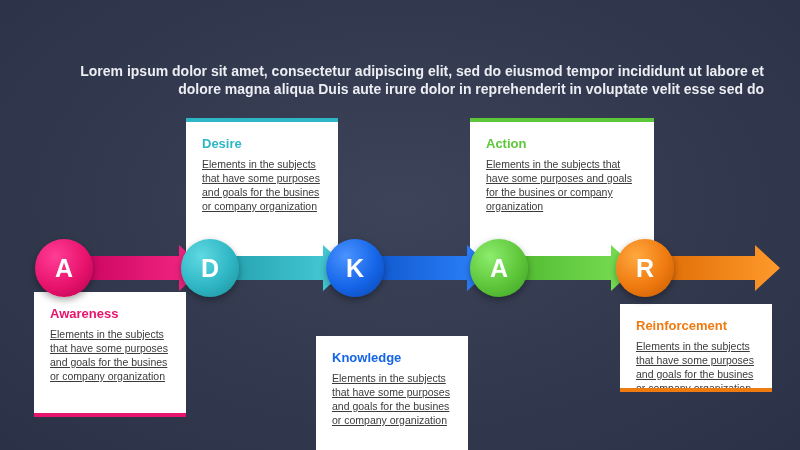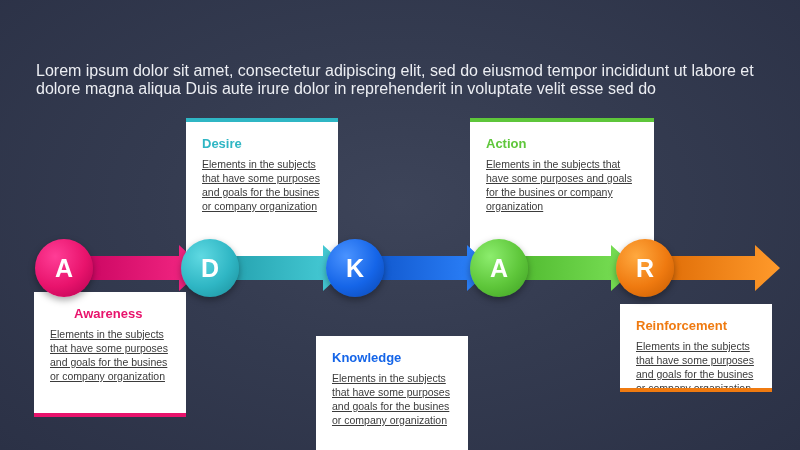--- a/index.html
+++ b/index.html
@@ -27,24 +27,25 @@
     color: #ffffff;
     font-size: 27px;
     font-weight: bold;
     letter-spacing: 0.5px;
   }
   .subtitle {
     position: absolute;
     top: 62px;
     left: 36px;
     width: 728px;
-    text-align: left;
+    text-align: right;
     color: #eceef3;
-    font-size: 16px;
+    font-size: 14px;
     line-height: 18px;
+    font-weight: bold;
   }
 
   
   .card {
     position: absolute;
     background: #ffffff;
     box-sizing: border-box;
     overflow: hidden;
   }
   .card .card-title {
@@ -98,21 +99,21 @@
 </style>
 </head>
 <body>
 
 <div class="stage">
 
   <div class="subtitle">Lorem ipsum dolor sit amet, consectetur adipiscing elit, sed do eiusmod tempor incididunt ut labore et dolore magna aliqua Duis aute irure dolor in reprehenderit in voluptate velit esse sed do</div>
 
   <div class="card bottom" style="left:34px; top:292px; width:152px; height:125px; border-bottom-color:#e8136c;">
     <div class="card-inner">
-      <div class="card-title" style="color:#e8136c;margin-left:24px;">Awareness</div>
+      <div class="card-title" style="color:#e8136c;">Awareness</div>
       <div class="card-body">Elements in the subjects that have some purposes and goals for the  busines or company organization</div>
     </div>
   </div>
 
   <div class="card top" style="left:186px; top:118px; width:152px; height:145px; border-top-color:#2fb6c4;">
     <div class="card-inner">
       <div class="card-title" style="color:#2fb6c4;">Desire</div>
       <div class="card-body">Elements in the subjects that have some purposes and goals for the  busines or company organization</div>
     </div>
   </div>

